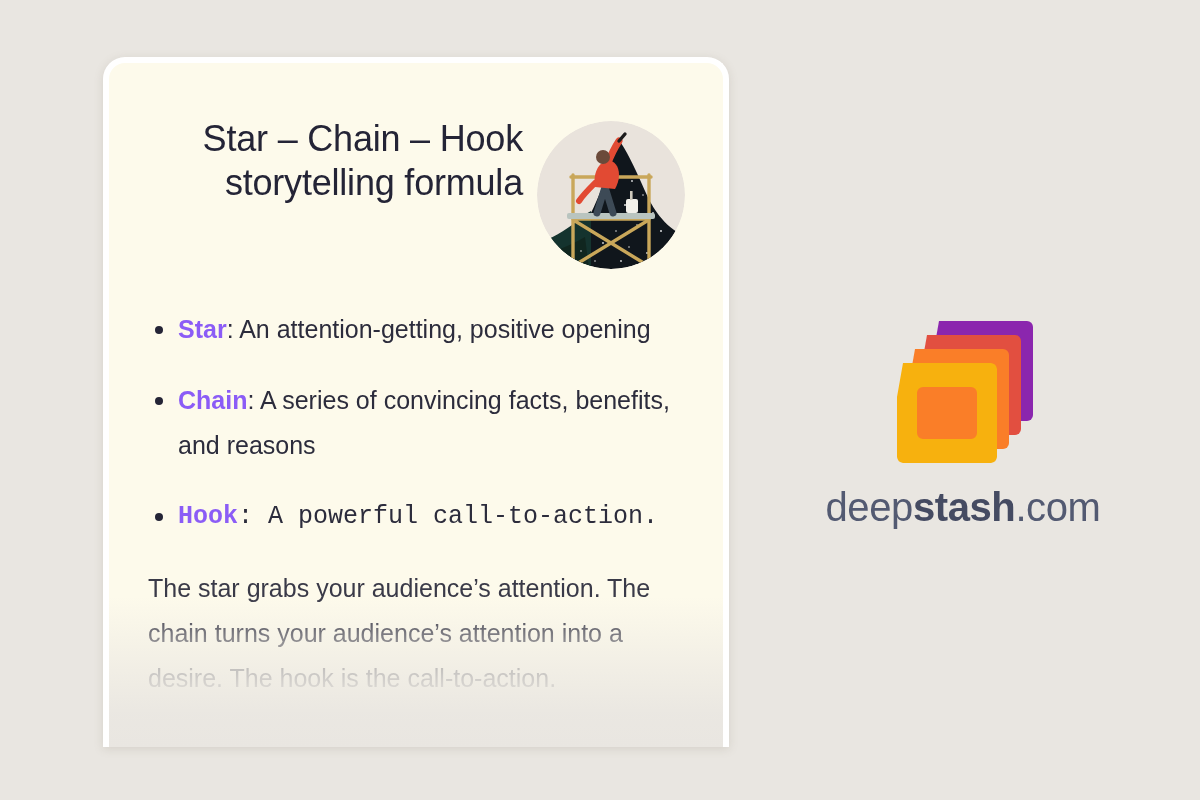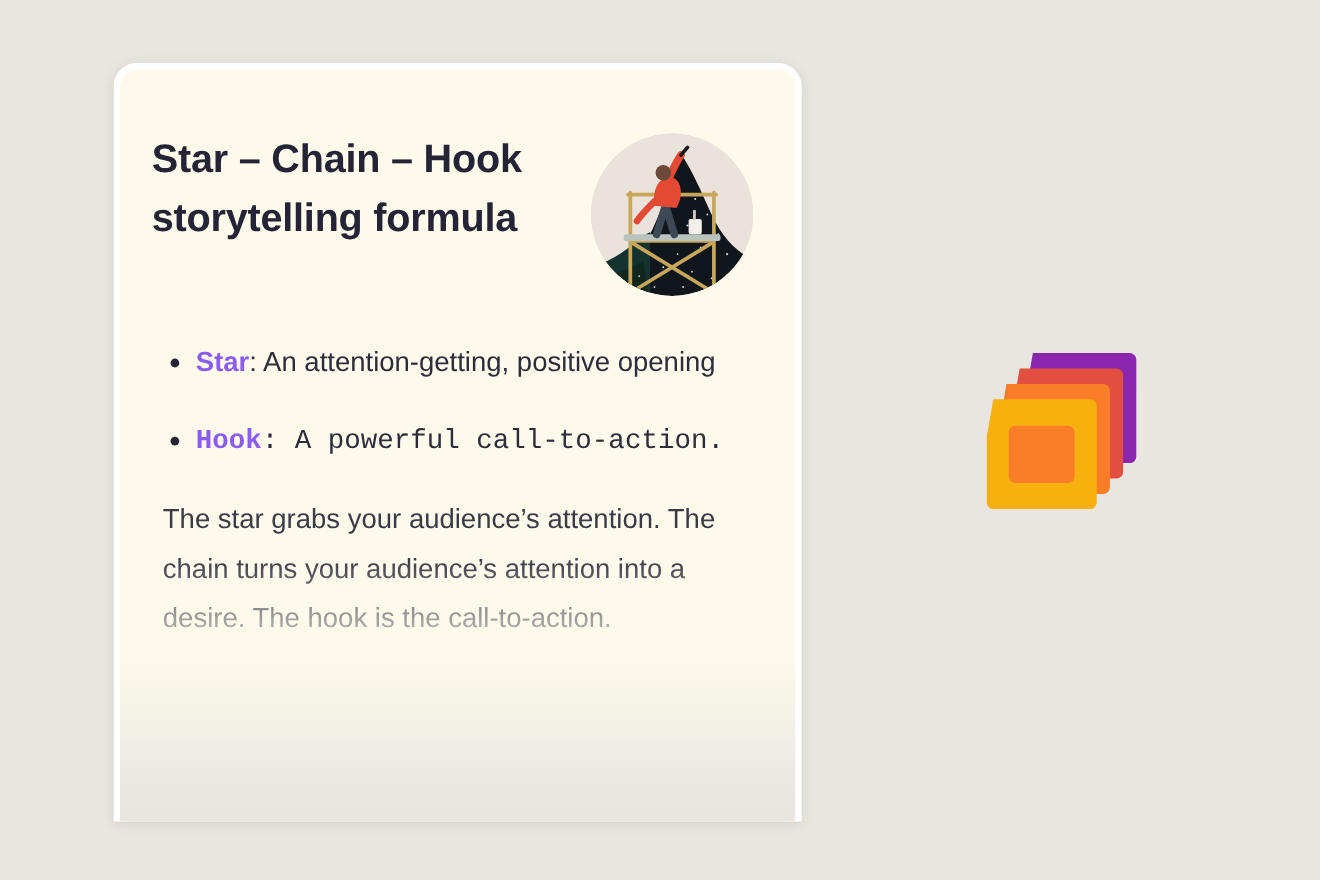--- a/index.html
+++ b/index.html
@@ -54,25 +54,26 @@
   
   #card-header {
     display: flex;
     align-items: flex-start;
     justify-content: space-between;
     gap: 14px;
   }
   #idea-title {
     color: #242436;
     font-size: 36px;
-    font-weight: bold;
-    line-height: 54px;
+    font-weight: normal;
+    line-height: 44px;
     letter-spacing: -0.2px;
     margin: 0;
     max-width: 400px;
+    text-align: right;
   }
   #idea-illustration {
     flex: none;
     width: 148px;
     height: 148px;
     border-radius: 50%;
     overflow: hidden;
     margin-top: 4px;
     margin-right: -2px;
   }
@@ -216,20 +217,24 @@
       </div>
     </div>
 
     <ul id="idea-bullets">
       <li class="bullet-item">
         <span class="bullet-dot"></span>
         <span class="bullet-term">Star</span><span>: An attention-getting, positive opening</span>
       </li>
       <li class="bullet-item">
         <span class="bullet-dot"></span>
+        <span class="bullet-term">Chain</span><span>: A series of convincing facts, benefits, and reasons</span>
+      </li>
+      <li class="bullet-item">
+        <span class="bullet-dot"></span>
         <span class="bullet-term">Hook</span><span>: A powerful call-to-action.</span>
       </li>
     </ul>
 
     <p id="idea-body">The star grabs your audience’s attention. The chain turns your audience’s attention into a desire. The hook is the call-to-action.</p>
   </div>
 
   <div id="card-fade"></div>
 </div>
 
@@ -244,13 +249,14 @@
 
     <path d="M28 38 L116 38 A6 6 0 0 1 122 44 L122 132 A6 6 0 0 1 116 138
              L28 138 A6 6 0 0 1 22 132 L22 72 Z" fill="#fa7e28"></path>
 
     <path d="M16 52 L104 52 A7 7 0 0 1 110 58 L110 146 A7 7 0 0 1 104 152
              L16 152 A7 7 0 0 1 10 146 L10 86 Z
              M36 76 L84 76 A6 6 0 0 1 90 82 L90 122 A6 6 0 0 1 84 128
              L36 128 A6 6 0 0 1 30 122 L30 82 A6 6 0 0 1 36 76 Z" fill="#f7b10e" fill-rule="evenodd"></path>
   </svg>
 
+  <div id="brand-wordmark"><span>deep</span><span class="wm-bold">stash</span><span>.com</span></div>
 </div>
 
 </body></html>

